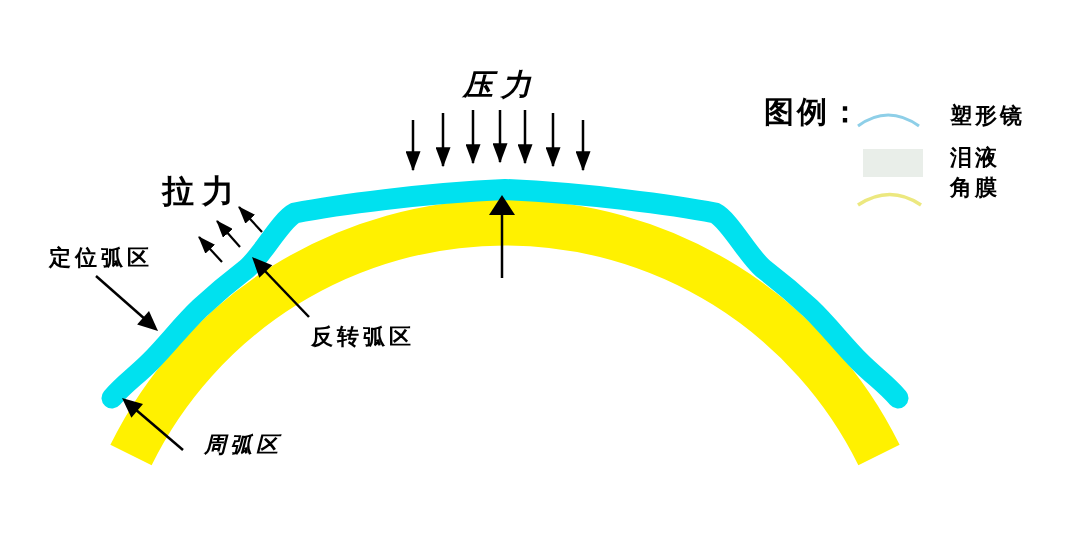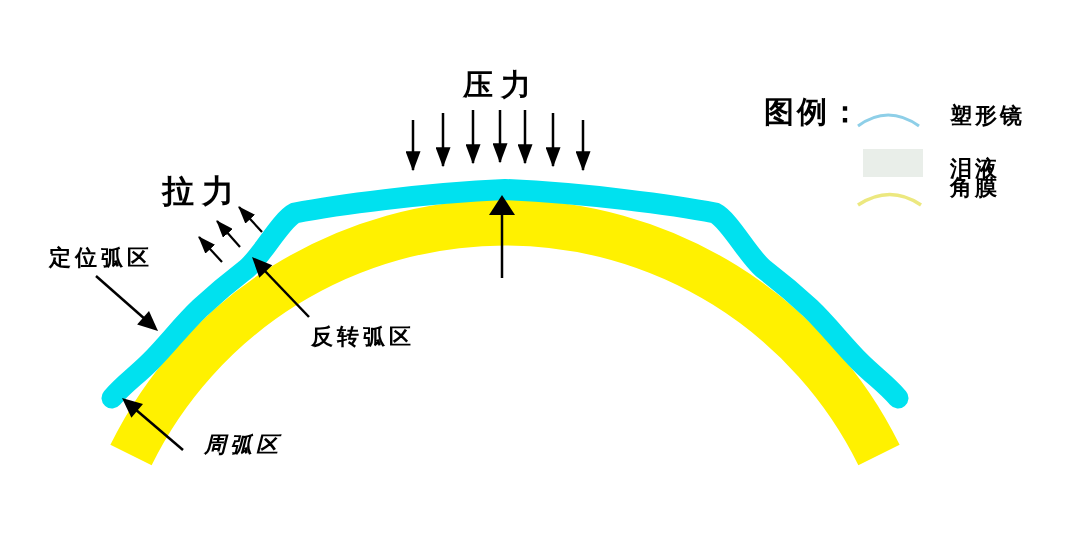--- a/index.html
+++ b/index.html
@@ -90,32 +90,32 @@
       <polygon points="122,398 143,404.1 131.4,417.8" fill="#000"></polygon>
     </g>
 
     <g>
       <path d="M 858 126 Q 888 104 919 126" fill="none" stroke="#8ecfe8" stroke-width="3"></path>
       <rect x="863" y="149" width="60" height="28" fill="#e9eee9"></rect>
       <path d="M 858 205 Q 890 184 921 205" fill="none" stroke="#ece87f" stroke-width="3.5"></path>
     </g>
   </svg>
 
-  <div class="lbl fs30 ls8" style="left:501px;top:85px;">压力</div>
+  <div class="lbl fs30 ls8" style="left:501px;top:85px;font-style:italic;">压力</div>
 
   <div class="lbl fs28 ls8" style="left:202px;top:191px;">拉力</div>
 
   <div class="lbl fs29 ls4" style="left:363px;top:337px;">反转弧区</div>
 
   <div class="lbl fs29 ls4" style="left:101px;top:258px;">定位弧区</div>
 
 
   <div class="lbl fs29 ls4" style="left:243px;top:445px;font-style:italic;">周弧区</div>
 
   <div class="lbl left-anchor fs30 ls3" style="left:764px;top:112px;">图例：</div>
 
   <div class="lbl left-anchor fs29 ls3" style="left:950px;top:116px;">塑形镜</div>
 
-  <div class="lbl left-anchor fs29 ls3" style="left:950px;top:169px;">泪液</div>
+  <div class="lbl left-anchor fs29 ls3" style="left:950px;top:158px;">泪液</div>
 
   <div class="lbl left-anchor fs29 ls3" style="left:950px;top:188px;">角膜</div>
 
 </div>
 
 </body></html>

